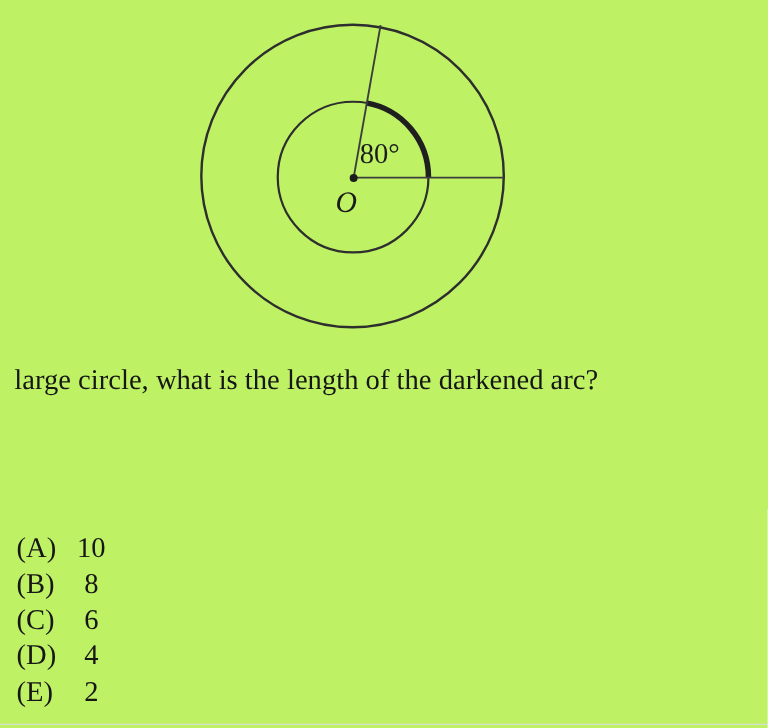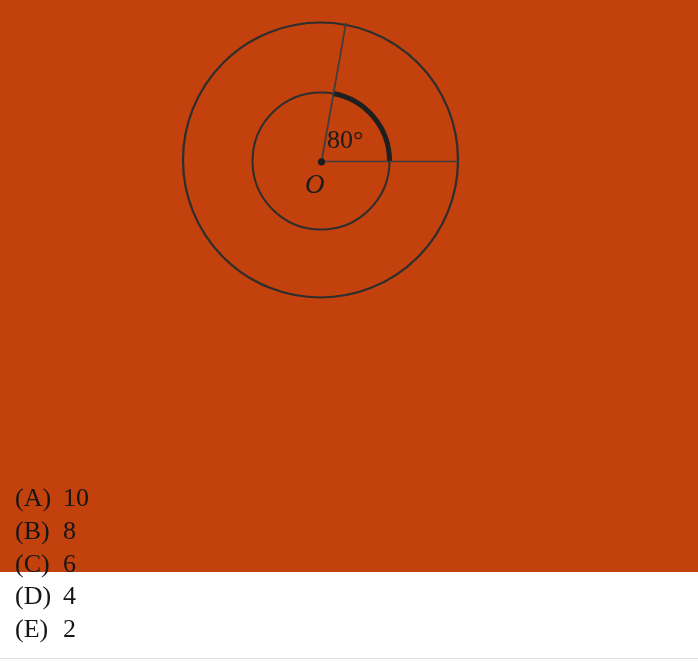--- a/index.html
+++ b/index.html
@@ -3,21 +3,21 @@
 <meta charset="utf-8">
 <style>
   * { margin: 0; padding: 0; box-sizing: border-box; }
   html, body {
     width: 698px; height: 662px;
     background: #ffffff;
     font-family: "Liberation Serif", serif;
     color: #161616;
     overflow: hidden;
   }
-  .page { position: relative; width: 698px; height: 572px; background: #c2410c; }
+  .page { position: relative; width: 698px; height: 662px; background: #bef264; }
 
   
   .figure-wrap { position: absolute; left: 0; top: 0; width: 698px; height: 330px; }
   .figure-wrap svg { display: block; }
   .fig-text { font-family: "Liberation Serif", serif; fill: #1b1b1b; }
 
   
   .question {
     position: absolute; left: 13px; top: 329px;
     font-size: 26px; line-height: 34.5px;
@@ -26,21 +26,21 @@
   }
   .math-var { font-style: italic; margin: 0 0.36em; }
 
   
   .choices {
     position: absolute; left: 15px; top: 482px;
     font-size: 26px; line-height: 32.8px;
   }
   .choice-row { display: flex; }
   .choice-letter { display: inline-block; width: 48px; }
-  .choice-value { display: inline-block; width: 40px; text-align: left; }
+  .choice-value { display: inline-block; width: 40px; text-align: center; }
 
   
   .bottom-rule {
     position: absolute; left: 0; top: 658px;
     width: 698px; height: 1px; background: #dcdce2;
   }
 </style>
 </head>
 <body>
 
@@ -61,20 +61,21 @@
 
       <circle cx="321.5" cy="161.8" r="3.6" fill="#1c1c1c"></circle>
 
       <text class="fig-text" x="327" y="148" font-size="26">80°</text>
 
       <text class="fig-text" x="305" y="193" font-size="27" font-style="italic">O</text>
     </svg>
   </div>
 
   <div class="question">
+    <div>large circle, what is the length of the darkened arc?</div>
   </div>
 
   <div class="choices">
     <div class="choice-row">
       <span class="choice-letter">(A)</span>
       <span class="choice-value">10</span>
     </div>
     <div class="choice-row">
       <span class="choice-letter">(B)</span>
       <span class="choice-value">8</span>

